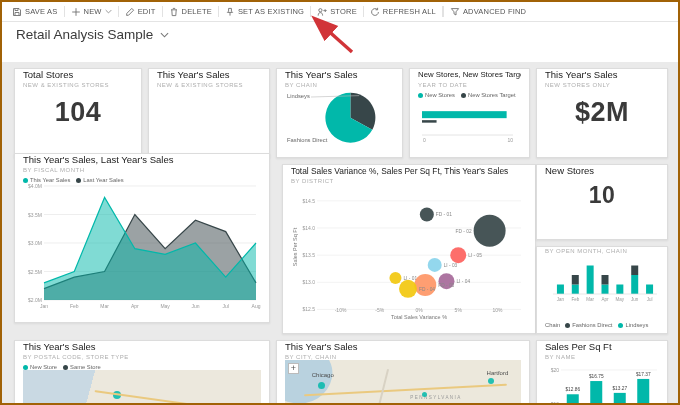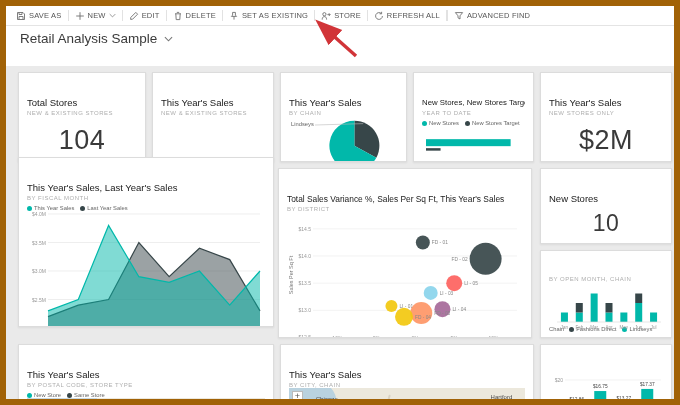--- a/index.html
+++ b/index.html
@@ -1,38 +1,38 @@
 <!DOCTYPE html>
 <html><head>
 <meta charset="utf-8">
 <style>
   *{margin:0;padding:0;box-sizing:border-box}
   html,body{width:680px;height:405px;background:#fff;font-family:"Liberation Sans",sans-serif;overflow:hidden}
-  .frame{position:relative;width:680px;height:405px;border:6px solid #a16207;background:#eaeaea;overflow:hidden}
+  .frame{position:relative;width:680px;height:405px;border:2px solid #a16207;background:#eaeaea;overflow:hidden}
 
   
   .toolbar{position:absolute;top:0;left:0;right:0;height:20px;background:#fff;border-bottom:1px solid #e4e4e4;display:flex;align-items:center;padding:0 4px;z-index:5}
   .tb-item{display:flex;align-items:center;gap:3px;height:100%;padding:0 6px;font-size:7.5px;color:#555;letter-spacing:.2px;cursor:pointer;white-space:nowrap}
   .tb-sep{width:1px;height:11px;background:#e2e2e2;flex:0 0 auto}
   .tb-ic{width:10px;height:10px;stroke:#707070;fill:none;stroke-width:.9;flex:0 0 auto}
   .caret{width:7px;height:5px;stroke:#707070;fill:none;stroke-width:1}
 
   
   .titleband{position:absolute;top:20px;left:0;right:0;height:40px;background:#fff;z-index:4}
   .page-title{position:absolute;left:14px;top:5px;font-size:13.5px;color:#3b3b3b;display:flex;align-items:center;gap:7px;cursor:pointer}
   .pt-caret{width:9px;height:6px;stroke:#777;fill:none;stroke-width:1.2}
 
   
   .dash{position:absolute;left:0;right:0;top:60px;bottom:0;background:#eaeaea}
-  .tile{position:absolute;background:#fff;border:1px solid #dcdcdc;box-shadow:0 1px 2px rgba(0,0,0,.07);padding:24px 8px 5px;display:flex;flex-direction:column;overflow:hidden}
+  .tile{position:absolute;background:#fff;border:1px solid #dcdcdc;box-shadow:0 1px 2px rgba(0,0,0,.07);padding:0 8px 5px;display:flex;flex-direction:column;overflow:hidden}
   .t-title{font-size:9.5px;color:#212121;line-height:12px;white-space:nowrap;overflow:hidden}
   .t-title.sm{font-size:7.8px}
   .t-title.md{font-size:8.4px}
   .t-sub{font-size:6px;color:#aeaeae;letter-spacing:.5px;margin-top:1px;white-space:nowrap;overflow:hidden}
-  .card-val{text-align:center;font-size:27px;font-weight:400;color:#3a3a3a;margin-top:9px;letter-spacing:.5px}
+  .card-val{text-align:center;font-size:27px;font-weight:700;color:#3a3a3a;margin-top:9px;letter-spacing:.5px}
   .card-val.sm{font-size:23px;margin-top:5px}
   .legend{display:flex;align-items:center;font-size:5.8px;color:#666;margin-top:4px;white-space:nowrap;overflow:hidden}
   .legend.bottom{margin-top:1px}
   .lg-items{display:flex;align-items:center}
   .lg-title{margin-right:5px;color:#666}
   .dot{width:5px;height:5px;border-radius:50%;display:inline-block;margin:0 2px 0 0;flex:0 0 auto}
   .lg-label{margin-right:6px}
   .chart{flex:1;position:relative;min-height:0}
   .chart.fixed78{flex:none;height:78px}
 
@@ -219,21 +219,21 @@
             <text x="172.42857142857142" y="125" text-anchor="middle" font-size="5" fill="#999">Jun</text>
             <text x="202.71428571428572" y="125" text-anchor="middle" font-size="5" fill="#999">Jul</text>
             <text x="233" y="125" text-anchor="middle" font-size="5" fill="#999">Aug</text>
             <polygon points="21,117 21,105.6 51.285714285714285,94.2 81.57142857142857,88.5 111.85714285714286,31.5 142.14285714285714,65.7 172.42857142857142,37.2 202.71428571428572,48.59999999999999 233,99.9 233,117" fill="#374649" fill-opacity="0.5"></polygon>
             <polyline points="21,105.6 51.285714285714285,94.2 81.57142857142857,88.5 111.85714285714286,31.5 142.14285714285714,65.7 172.42857142857142,37.2 202.71428571428572,48.59999999999999 233,99.9" fill="none" stroke="#374649" stroke-width="1.2"></polyline>
             <polygon points="21,117 21,99.9 51.285714285714285,88.5 81.57142857142857,14.40000000000001 111.85714285714286,65.7 142.14285714285714,71.4 172.42857142857142,60 202.71428571428572,94.2 233,60 233,117" fill="#01B8AA" fill-opacity="0.5"></polygon>
             <polyline points="21,99.9 51.285714285714285,88.5 81.57142857142857,14.40000000000001 111.85714285714286,65.7 142.14285714285714,71.4 172.42857142857142,60 202.71428571428572,94.2 233,60" fill="none" stroke="#01B8AA" stroke-width="1.2"></polyline>
           </svg></div>
     </div>
 
-    <div class="tile" style="left:272px;top:102px;width:254px;height:170px">
+    <div class="tile" style="left:280px;top:102px;width:254px;height:170px">
       <div class="t-title md">Total Sales Variance %, Sales Per Sq Ft, This Year's Sales</div>
       <div class="t-sub">BY DISTRICT</div>
       <div class="chart"><svg width="236" height="137" viewBox="0 0 236 137">
             <line x1="26" x2="230" y1="16.85714285714282" y2="16.85714285714282" stroke="#ececec" stroke-width="0.7"></line>
             <text x="24" y="18.85714285714282" text-anchor="end" font-size="5" fill="#999">$14.5</text>
             <line x1="26" x2="230" y1="43.999999999999964" y2="43.999999999999964" stroke="#ececec" stroke-width="0.7"></line>
             <text x="24" y="45.999999999999964" text-anchor="end" font-size="5" fill="#999">$14.0</text>
             <line x1="26" x2="230" y1="71.14285714285711" y2="71.14285714285711" stroke="#ececec" stroke-width="0.7"></line>
             <text x="24" y="73.14285714285711" text-anchor="end" font-size="5" fill="#999">$13.5</text>
             <line x1="26" x2="230" y1="98.28571428571426" y2="98.28571428571426" stroke="#ececec" stroke-width="0.7"></line>

